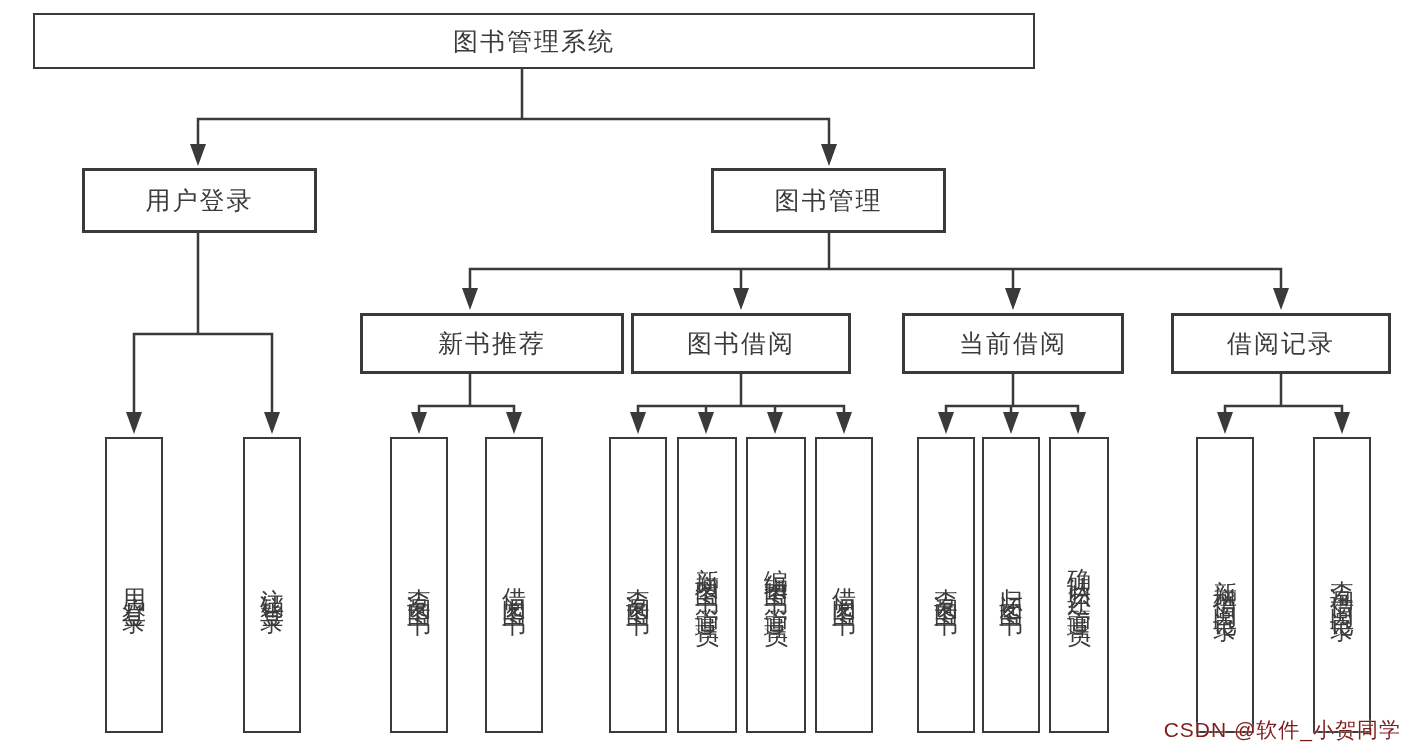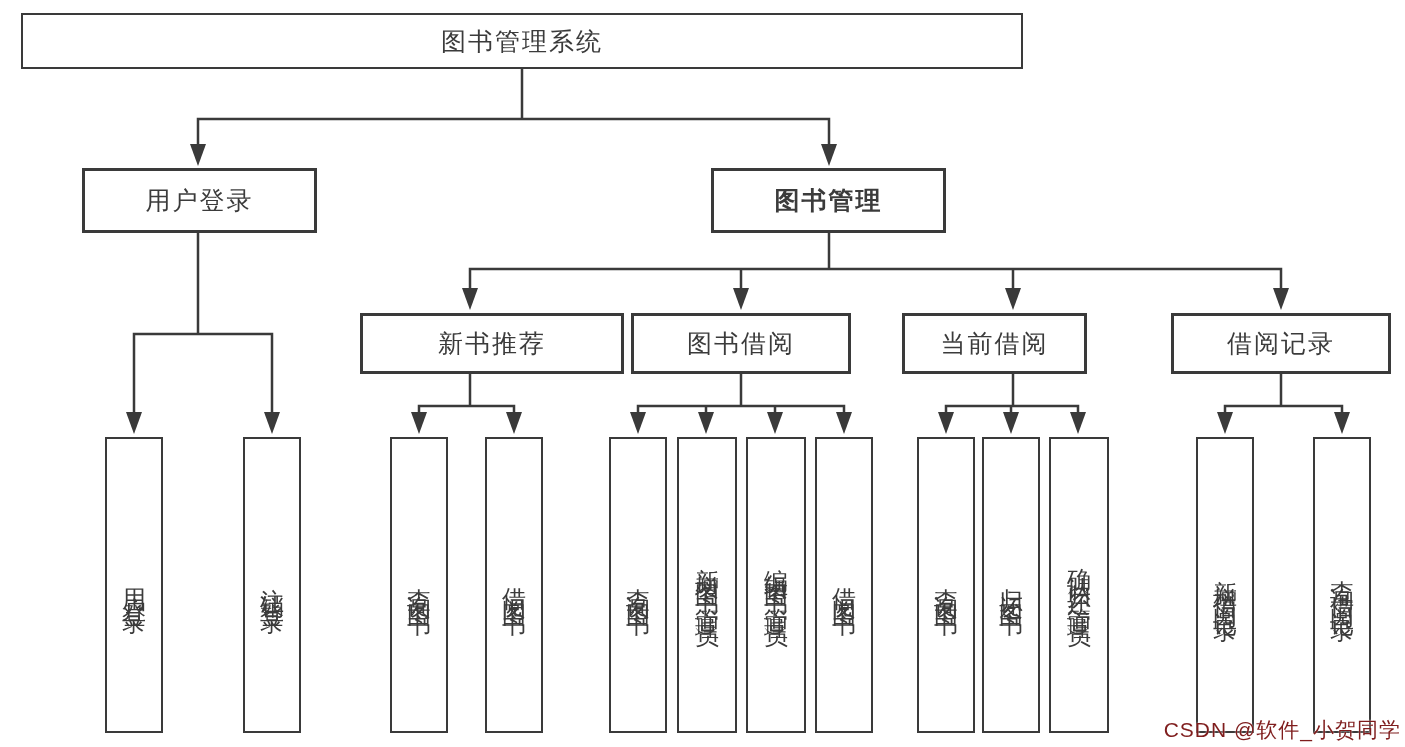--- a/index.html
+++ b/index.html
@@ -30,21 +30,21 @@
     display: flex;
     align-items: center;
     justify-content: center;
     color: #3b3b3b;
     font-size: 25px;
     letter-spacing: 2px;
     z-index: 2;
     box-sizing: border-box;
     white-space: nowrap;
   }
-  .node.root  { border-width: 2px; }
+  .node.root  { border-width: 2px; margin-left: 12px; }
   .leaf {
     position: absolute;
     background: #ffffff;
     border: 2px solid #3a3a3a;
     display: flex;
     align-items: center;
     justify-content: center;
     color: #3b3b3b;
     font-size: 24px;
     z-index: 2;
@@ -117,25 +117,25 @@
       <polygon points="1070,412 1086,412 1078,434"></polygon>
 
       <polygon points="1217,412 1233,412 1225,434"></polygon>
       <polygon points="1334,412 1350,412 1342,434"></polygon>
     </g>
   </svg>
 
   <div class="node root" style="left:21px; top:13px; width:1002px; height:56px;">图书管理系统</div>
 
   <div class="node" style="left:82px; top:168px; width:235px; height:65px;">用户登录</div>
-  <div class="node" style="left:711px; top:168px; width:235px; height:65px;font-weight:bold;">图书管理</div>
+  <div class="node" style="left:711px; top:168px; width:235px; height:65px;">图书管理</div>
 
   <div class="node" style="left:360px; top:313px; width:264px; height:61px;">新书推荐</div>
   <div class="node" style="left:631px; top:313px; width:220px; height:61px;">图书借阅</div>
-  <div class="node" style="left:902px; top:313px; width:185px; height:61px;">当前借阅</div>
+  <div class="node" style="left:902px; top:313px; width:222px; height:61px;">当前借阅</div>
   <div class="node" style="left:1171px; top:313px; width:220px; height:61px;">借阅记录</div>
 
   <div class="leaf" style="left:105px;">用户登录</div>
   <div class="leaf" style="left:243px;">注销登录</div>
 
   <div class="leaf" style="left:390px;">查询图书</div>
   <div class="leaf" style="left:485px;">借阅图书</div>
 
   <div class="leaf" style="left:609px;">查询图书</div>
   <div class="leaf" style="left:677px; width:60px;">新增图书（管理员）</div>

